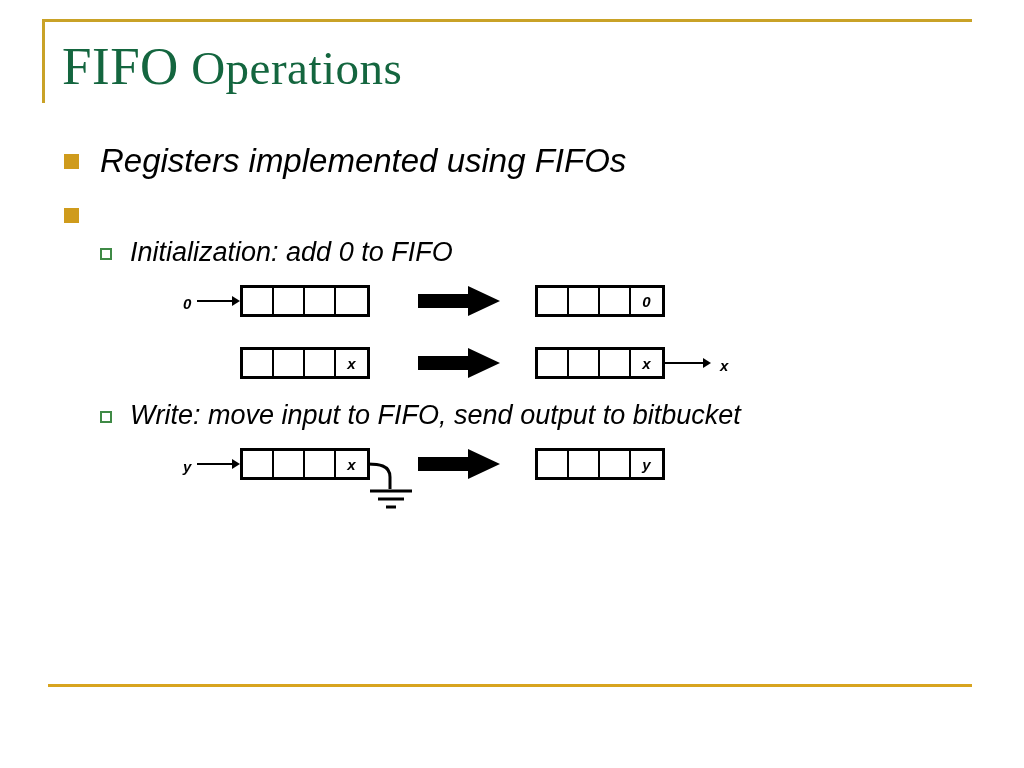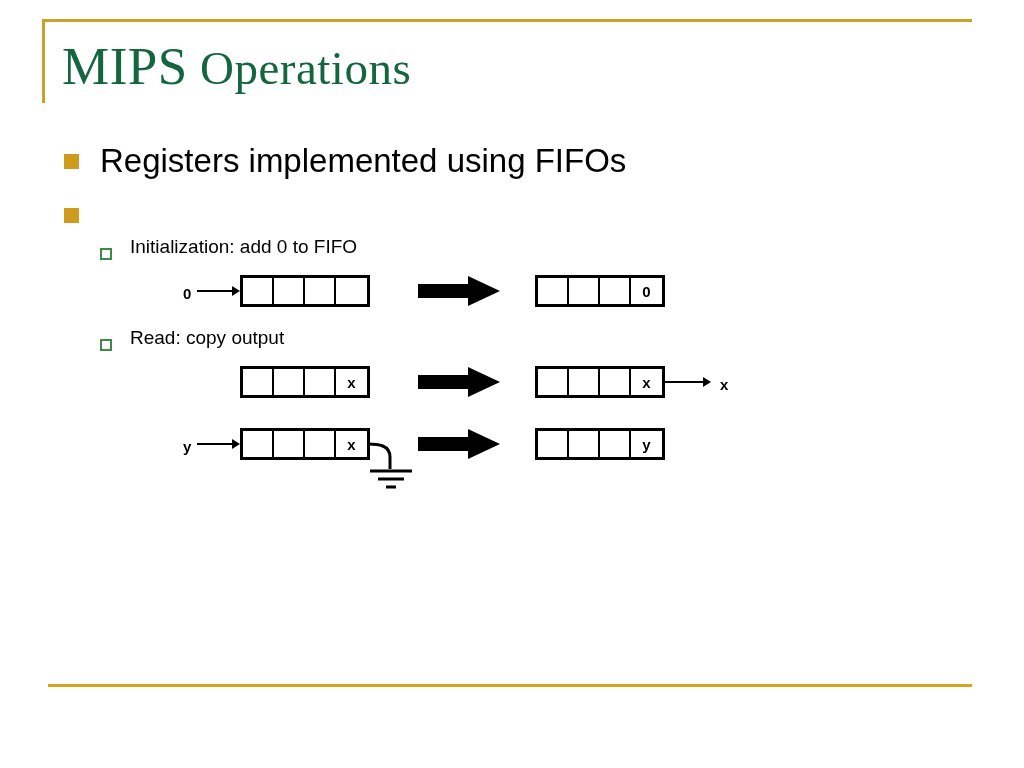--- a/index.html
+++ b/index.html
@@ -57,20 +57,21 @@
   .slide-title .lead {
     font-size: 53px;
   }
 
   
   .body {
     position: absolute;
     left: 0;
     top: 140px;
     width: 1024px;
+    font-style: italic;
   }
 
   .l1 {
     position: relative;
     display: flex;
     align-items: flex-start;
     margin-left: 64px;
     margin-bottom: 12px;
   }
   .l1 .marker {
@@ -99,21 +100,21 @@
     width: 12px;
     height: 12px;
     border: 2px solid #3f8a46;
     background: #ffffff;
     margin-top: 13px;
     margin-right: 18px;
     flex: 0 0 auto;
     box-sizing: border-box;
   }
   .l2 .text {
-    font-size: 19px;
+    font-size: 27px;
     color: #000000;
     line-height: 1.30;
     max-width: 700px;
   }
 
   
   .diagram {
     position: relative;
     height: 62px;
   }
@@ -175,21 +176,21 @@
     position: absolute;
   }
 </style>
 </head>
 <body>
 
 <div class="rule-top"></div>
 <div class="rule-left"></div>
 <div class="rule-bottom"></div>
 
-<div class="slide-title"><span class="lead">MIPS</span><span> Operations</span></div>
+<div class="slide-title"><span class="lead">FIFO</span><span> Operations</span></div>
 
 <div class="body">
 
   <div class="l1">
     <span class="marker"></span>
     <span class="text">Registers implemented using FIFOs</span>
   </div>
 
   <div class="l1">
     <span class="marker"></span>
@@ -219,24 +220,20 @@
     </span>
 
     <div class="fifo" style="left:535px; top:11px;">
       <div class="cell"></div>
       <div class="cell"></div>
       <div class="cell"></div>
       <div class="cell">0</div>
     </div>
   </div>
 
-  <div class="l2">
-    <span class="marker"></span>
-    <span class="text">Read: copy output</span>
-  </div>
 
   <div class="diagram d-read">
     <div class="fifo" style="left:240px; top:11px;">
       <div class="cell"></div>
       <div class="cell"></div>
       <div class="cell"></div>
       <div class="cell">x</div>
     </div>
 
     <span class="blockarrow" style="left:418px; top:12px;">
@@ -250,20 +247,24 @@
       <div class="cell"></div>
       <div class="cell"></div>
       <div class="cell">x</div>
     </div>
 
     <span class="lead-line" style="left:665px; top:26px; width:40px;"></span>
     <span class="lead-head" style="left:703px; top:22px;"></span>
     <span class="sig" style="left:720px; top:22px;">x</span>
   </div>
 
+  <div class="l2">
+    <span class="marker"></span>
+    <span class="text">Write: move input to FIFO, send output to bitbucket</span>
+  </div>
 
   <div class="diagram d-write">
     <span class="sig" style="left:183px; top:22px;">y</span>
     <span class="lead-line" style="left:197px; top:26px; width:37px;"></span>
     <span class="lead-head" style="left:232px; top:22px;"></span>
 
     <div class="fifo" style="left:240px; top:11px;">
       <div class="cell"></div>
       <div class="cell"></div>
       <div class="cell"></div>

